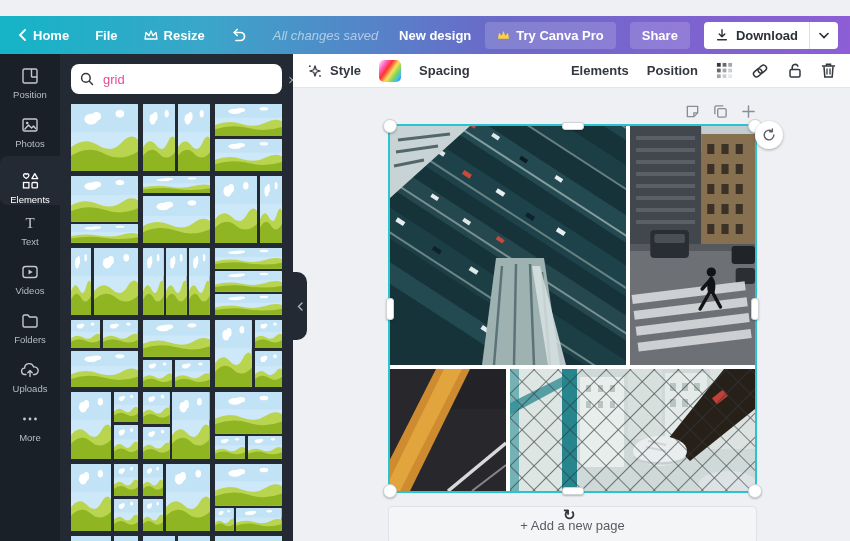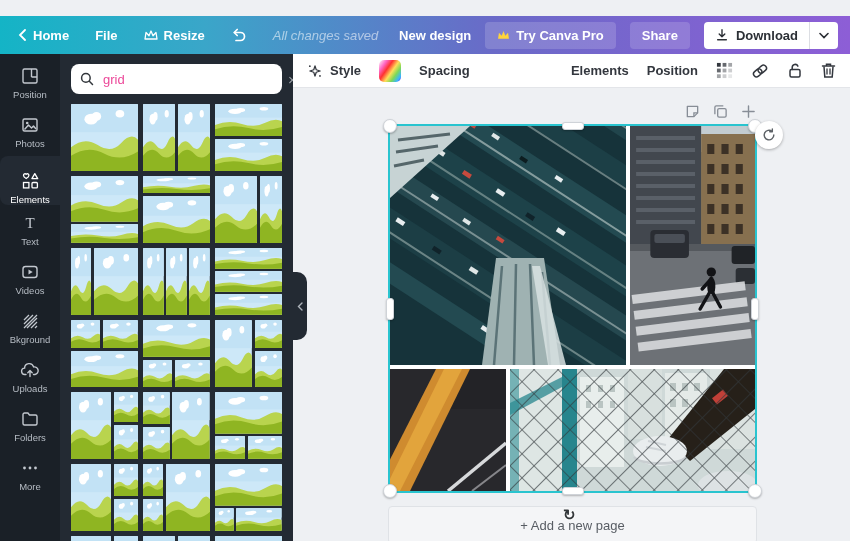--- a/index.html
+++ b/index.html
@@ -196,43 +196,33 @@
           <svg width="20" height="20" viewBox="0 0 20 20">
             <rect x="3" y="4.5" width="14" height="11" rx="2.5" fill="none" stroke="currentColor" stroke-width="1.4"></rect>
             <path d="M8.5 7.5v5l4.2-2.5z" fill="currentColor"></path>
           </svg>
         </span>
         <span class="sb-label">Videos</span>
       </div>
       <div class="sb-item">
         <span class="sb-ico">
           <svg width="20" height="20" viewBox="0 0 20 20">
-            <g stroke="currentColor" stroke-width="1.3" fill="none">
-              <path d="M4 9 9 4M4 13 13 4M4 17 17 4M7 17 17 7M11 17l6-6M15 17l2-2"></path>
-            </g>
-          </svg>
-        </span>
-        <span class="sb-label">Bkground</span>
+            <path d="M3 5.5A1.5 1.5 0 0 1 4.5 4h3.4l1.6 2h6A1.5 1.5 0 0 1 17 7.5v7A1.5 1.5 0 0 1 15.5 16h-11A1.5 1.5 0 0 1 3 14.5z" fill="none" stroke="currentColor" stroke-width="1.4"></path>
+          </svg>
+        </span>
+        <span class="sb-label">Folders</span>
       </div>
       <div class="sb-item">
         <span class="sb-ico">
           <svg width="20" height="20" viewBox="0 0 20 20">
             <path d="M6 14.5H5a3.2 3.2 0 0 1-.4-6.4 4.6 4.6 0 0 1 9-1.2A3.6 3.6 0 0 1 15 14.5h-1.5" fill="none" stroke="currentColor" stroke-width="1.4" stroke-linecap="round"></path>
             <path d="M10 16.5v-6M10 10.5 7.8 12.7M10 10.5l2.2 2.2" fill="none" stroke="currentColor" stroke-width="1.4" stroke-linecap="round"></path>
           </svg>
         </span>
         <span class="sb-label">Uploads</span>
-      </div>
-      <div class="sb-item">
-        <span class="sb-ico">
-          <svg width="20" height="20" viewBox="0 0 20 20">
-            <path d="M3 5.5A1.5 1.5 0 0 1 4.5 4h3.4l1.6 2h6A1.5 1.5 0 0 1 17 7.5v7A1.5 1.5 0 0 1 15.5 16h-11A1.5 1.5 0 0 1 3 14.5z" fill="none" stroke="currentColor" stroke-width="1.4"></path>
-          </svg>
-        </span>
-        <span class="sb-label">Folders</span>
       </div>
       <div class="sb-item">
         <span class="sb-ico">
           <svg width="20" height="20" viewBox="0 0 20 20">
             <g fill="currentColor">
               <circle cx="4.5" cy="10" r="1.4"></circle>
               <circle cx="10" cy="10" r="1.4"></circle>
               <circle cx="15.5" cy="10" r="1.4"></circle>
             </g>
           </svg>

